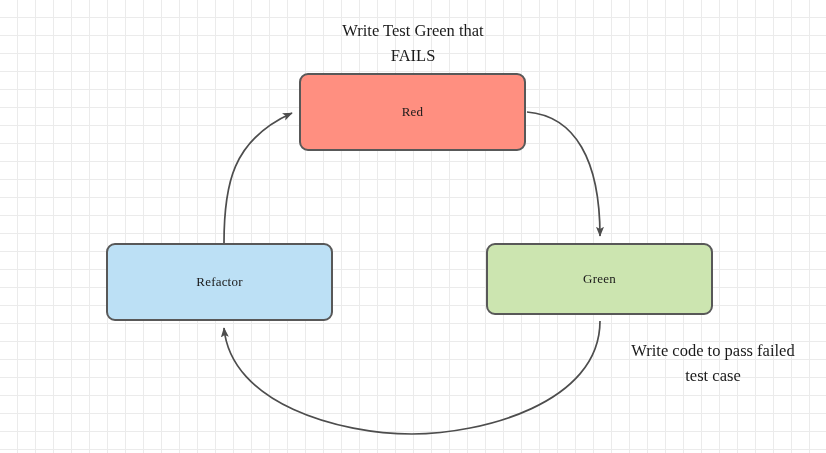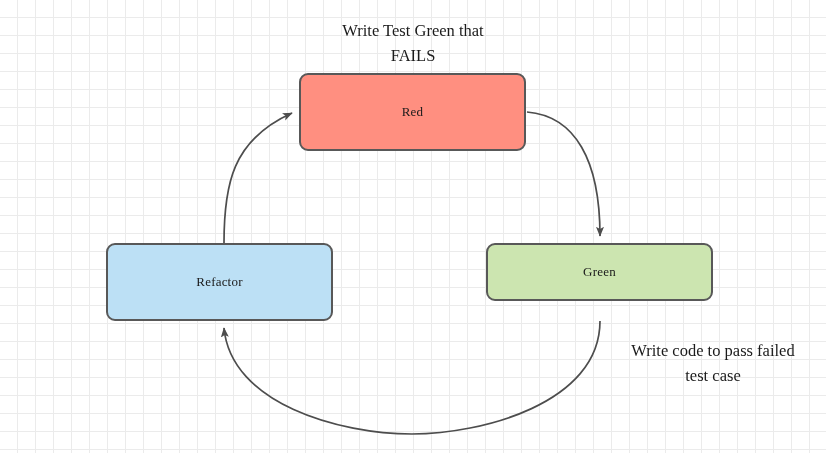--- a/index.html
+++ b/index.html
@@ -51,21 +51,21 @@
   #node-refactor {
     left: 106px;
     top: 243px;
     width: 227px;
     height: 78px;
   }
   #node-green {
     left: 486px;
     top: 243px;
     width: 227px;
-    height: 58px;
+    height: 72px;
     font-family: Liberation Serif, serif;
   }
   .edge-label {
     position: absolute;
     font-size: 16.5px;
     line-height: 25px;
     color: #1b1b1b;
     text-align: center;
     white-space: pre-line;
   }

